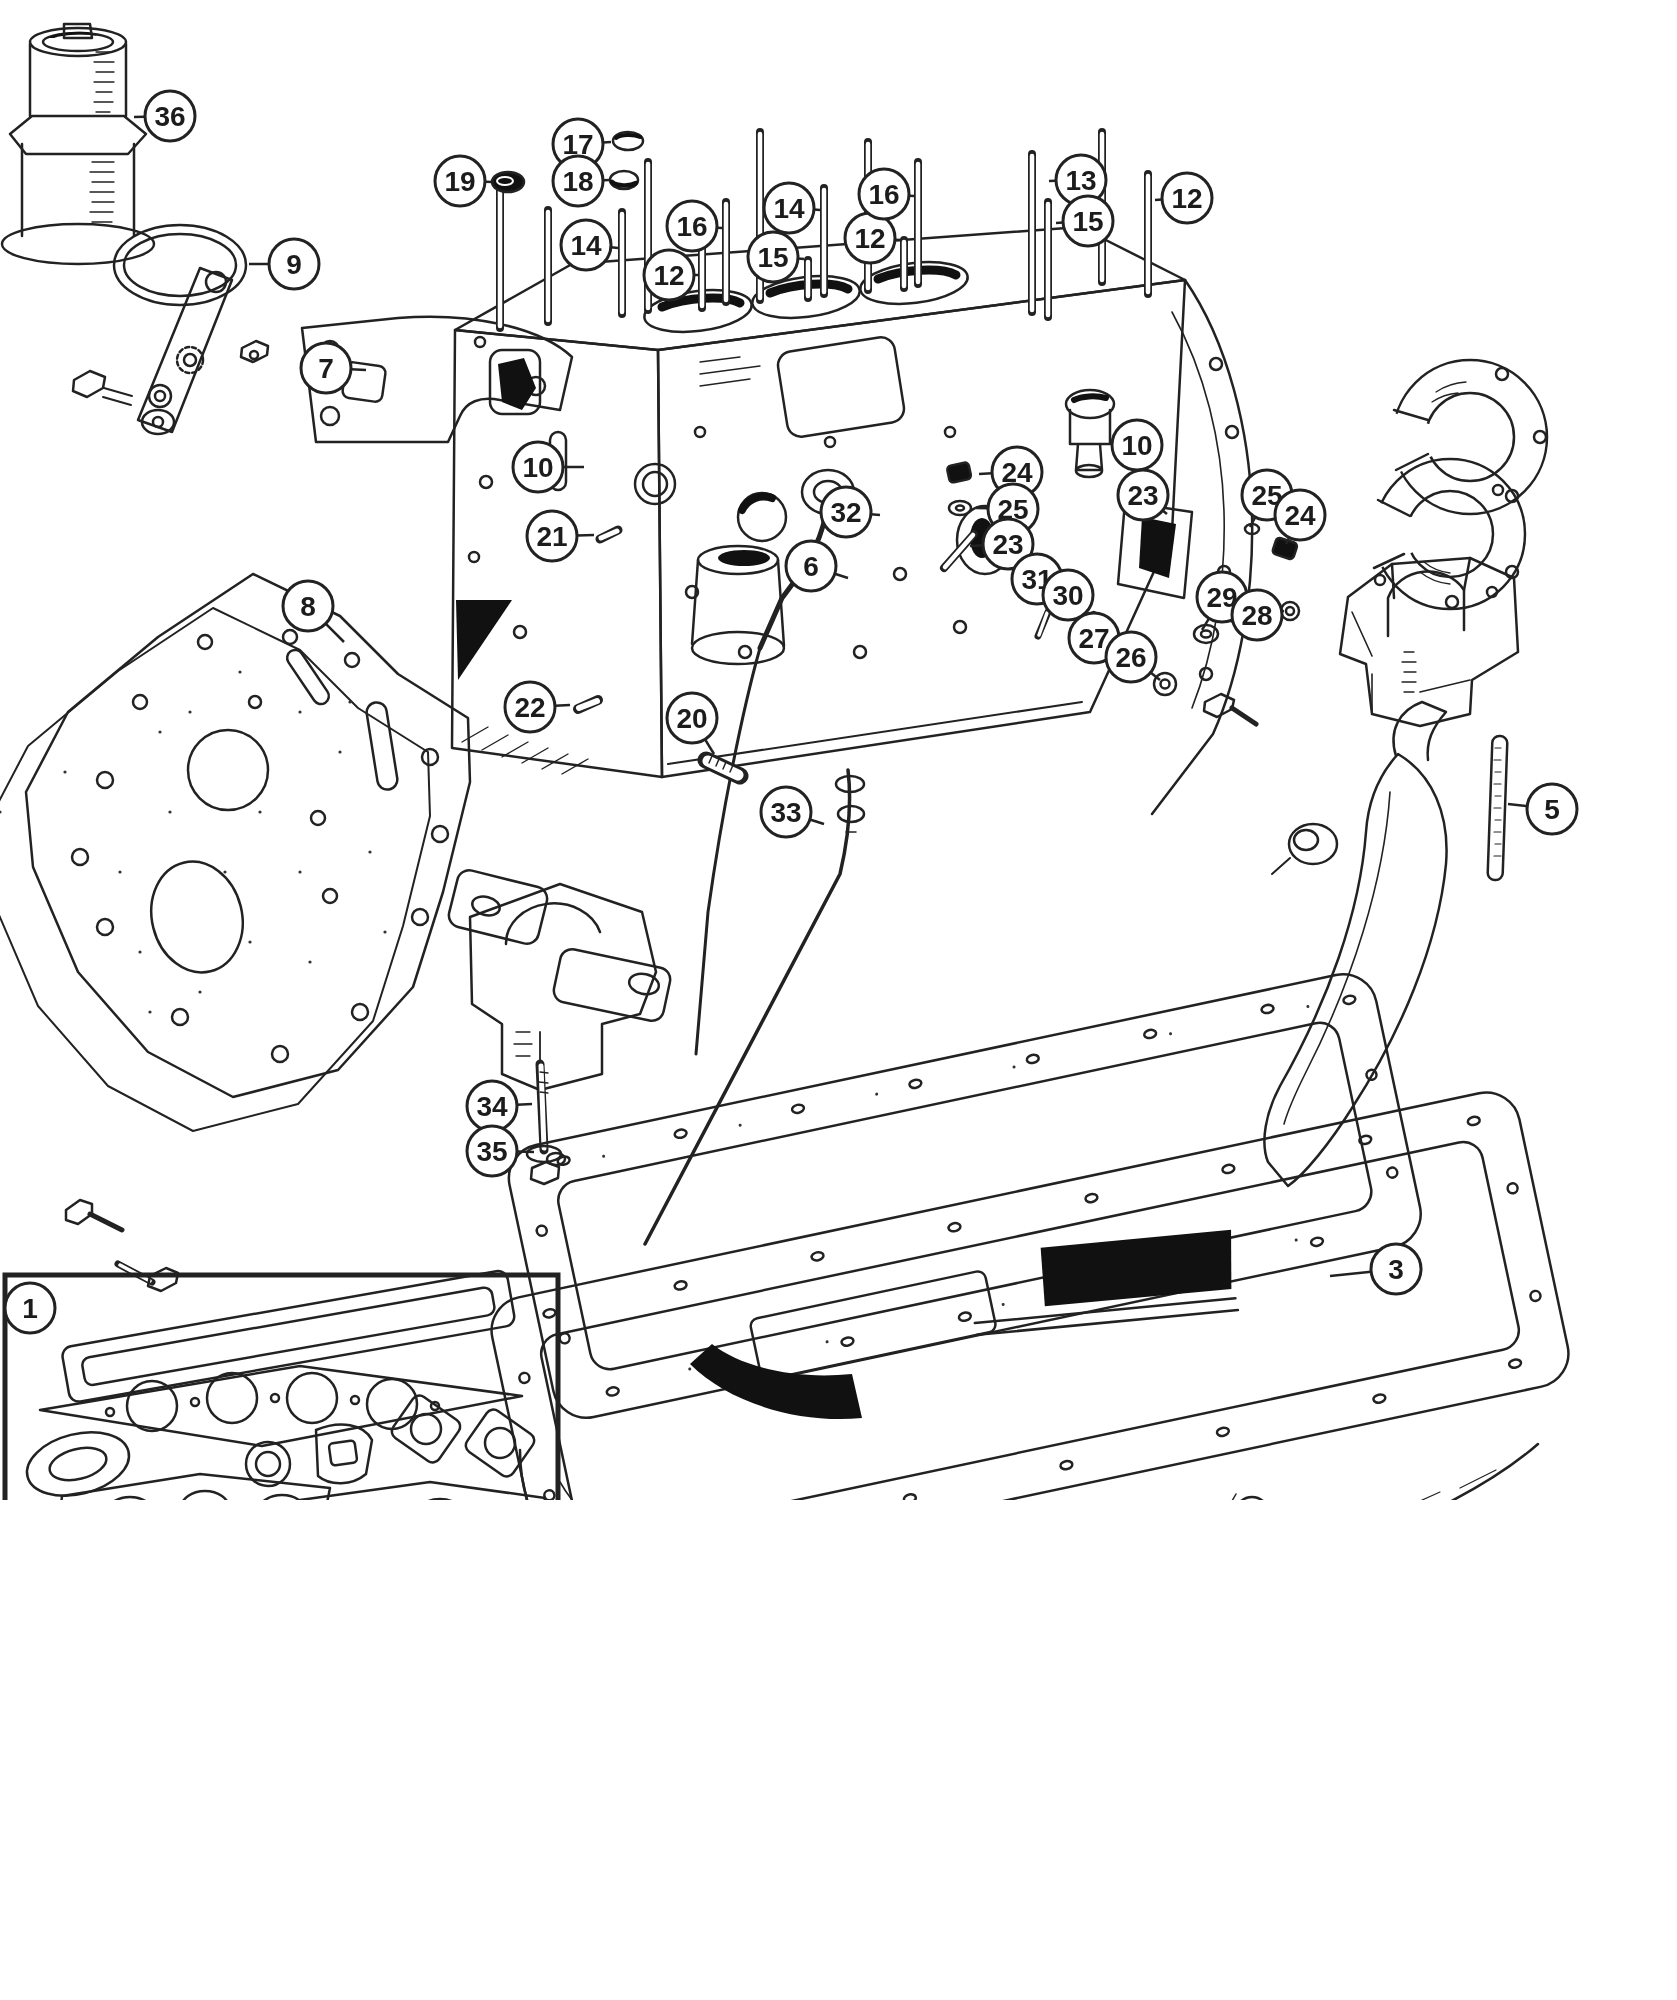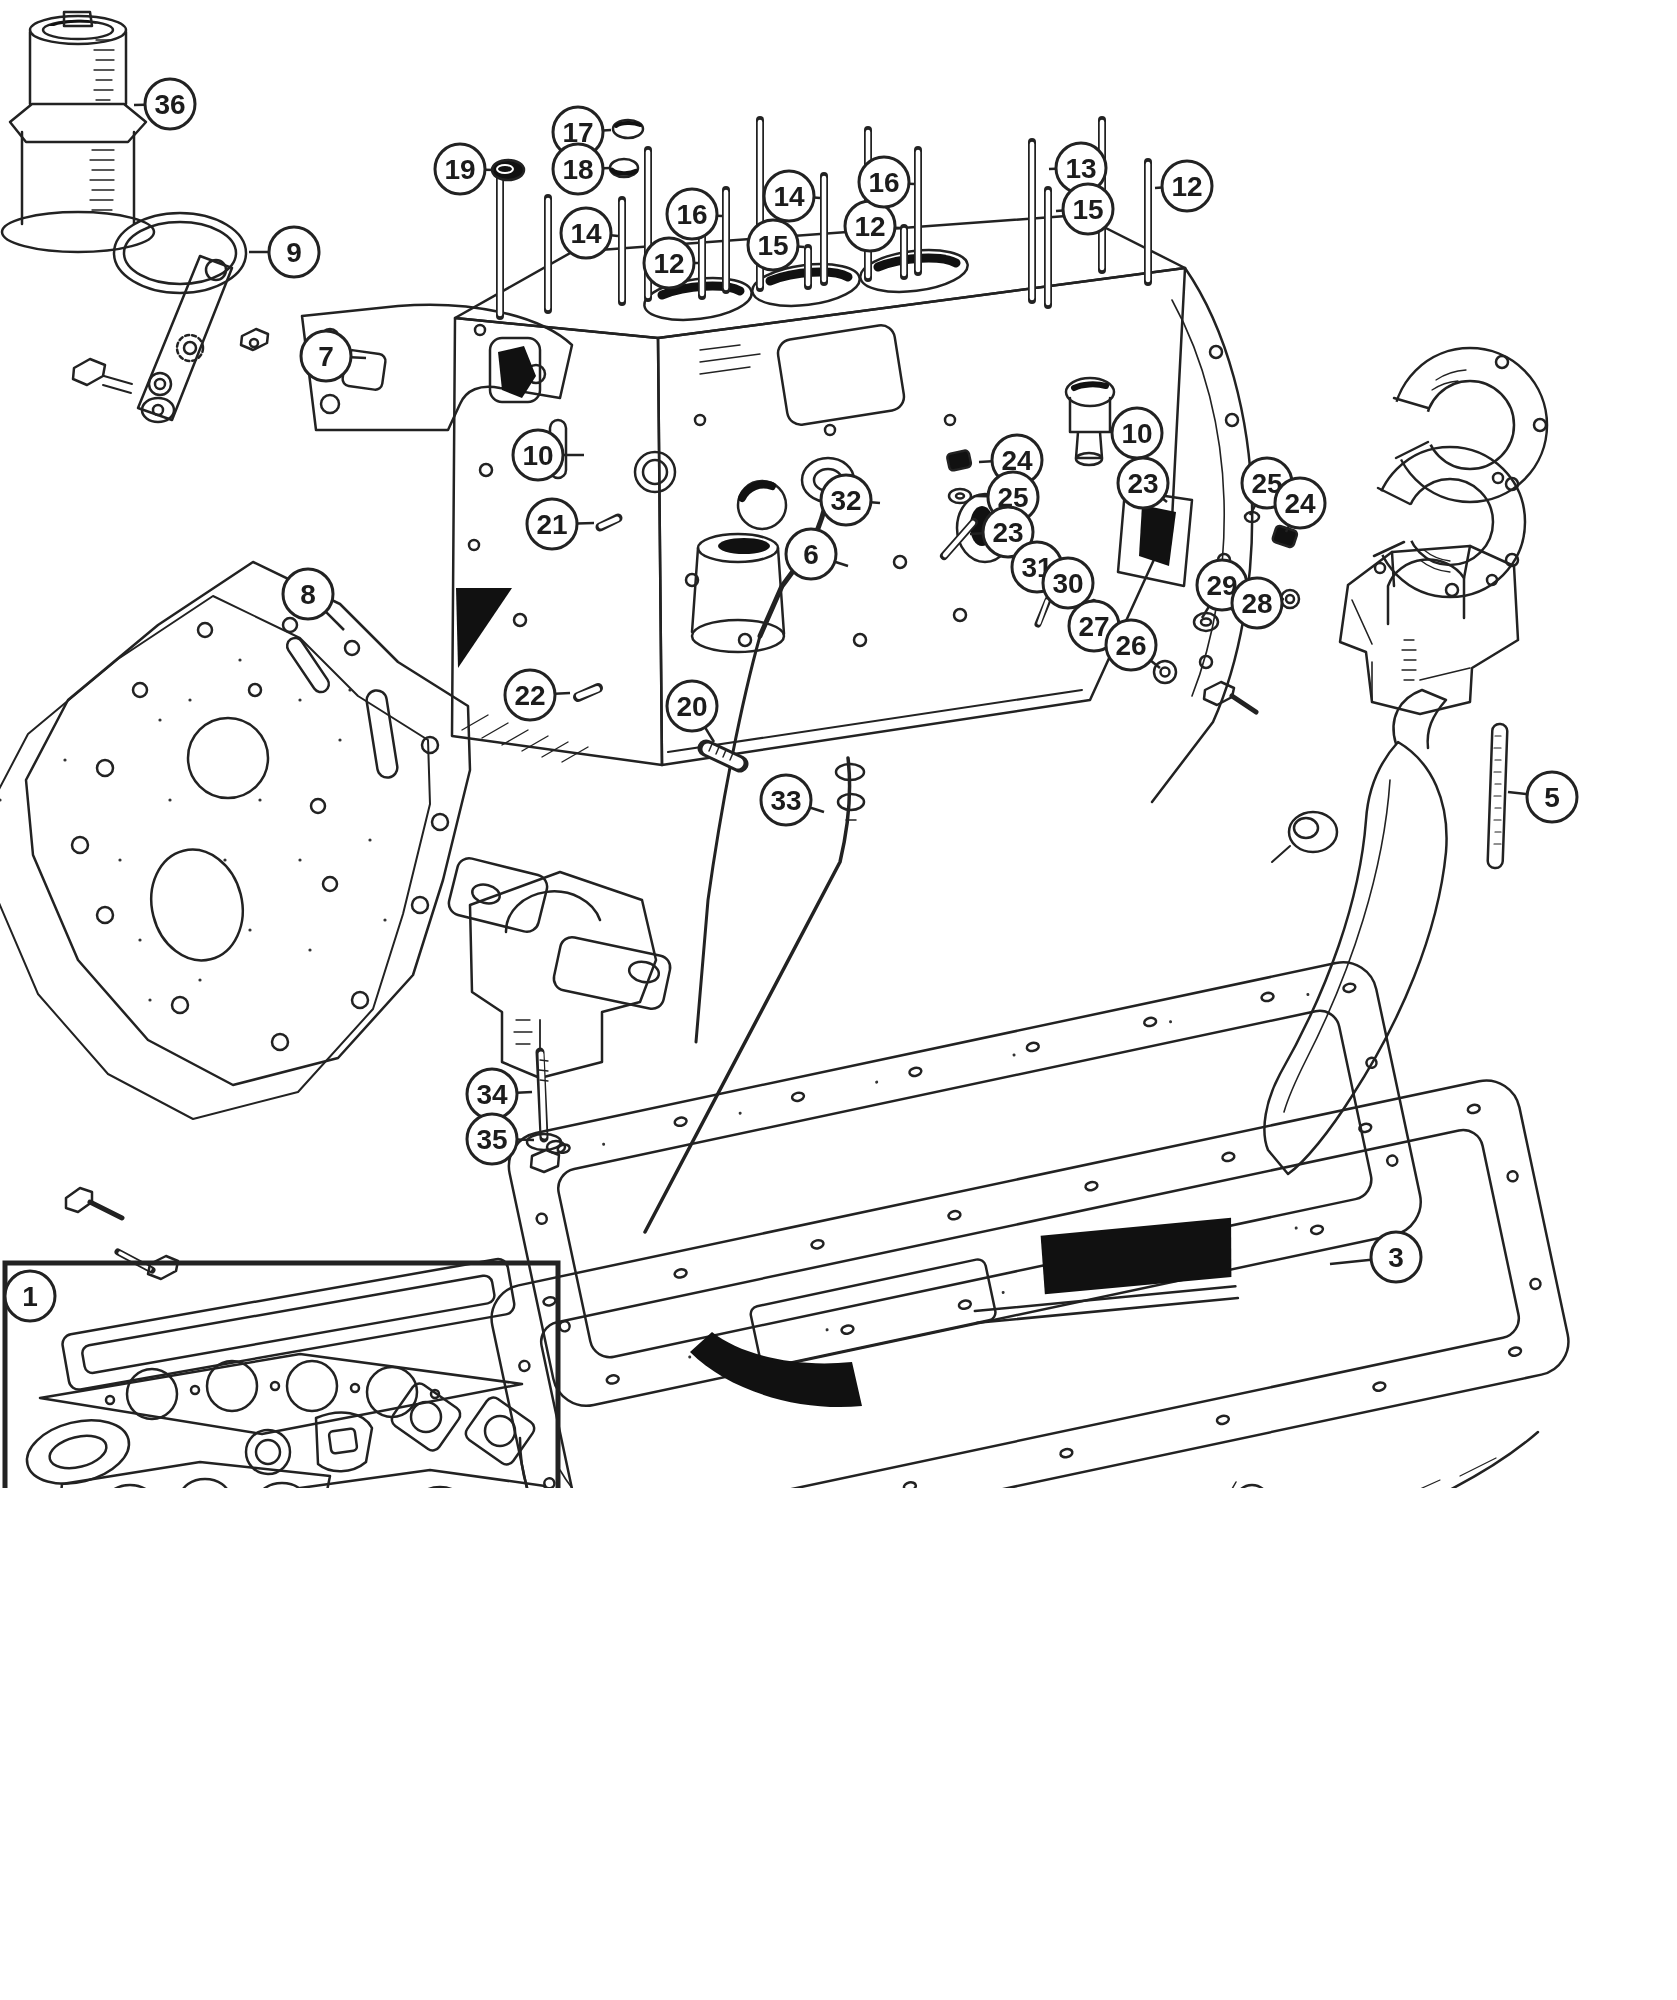--- a/index.html
+++ b/index.html
@@ -1,17 +1,17 @@
 <!DOCTYPE html>
 <html><head>
 <meta charset="utf-8">
 <style>
   html,body{margin:0;padding:0;background:#ffffff;}
   body{font-family:"Liberation Sans",sans-serif;}
-  #stage{position:relative;width:1677px;height:1488px;background:#ffffff;overflow:hidden;}
+  #stage{position:relative;width:1677px;height:1488px;background:#ffffff;overflow:hidden;margin-top:12px;}
   svg{position:absolute;left:0;top:0;}
   .callout-num{font:700 28px "Liberation Sans",sans-serif;fill:#1c1c1c;}
 </style>
 </head>
 <body>
 
 <div id="stage">
 <svg width="1677" height="2000" viewBox="0 0 1677 2000">
 
   <g id="art" stroke="#222" fill="none" stroke-width="2.5" stroke-linecap="round" stroke-linejoin="round">

